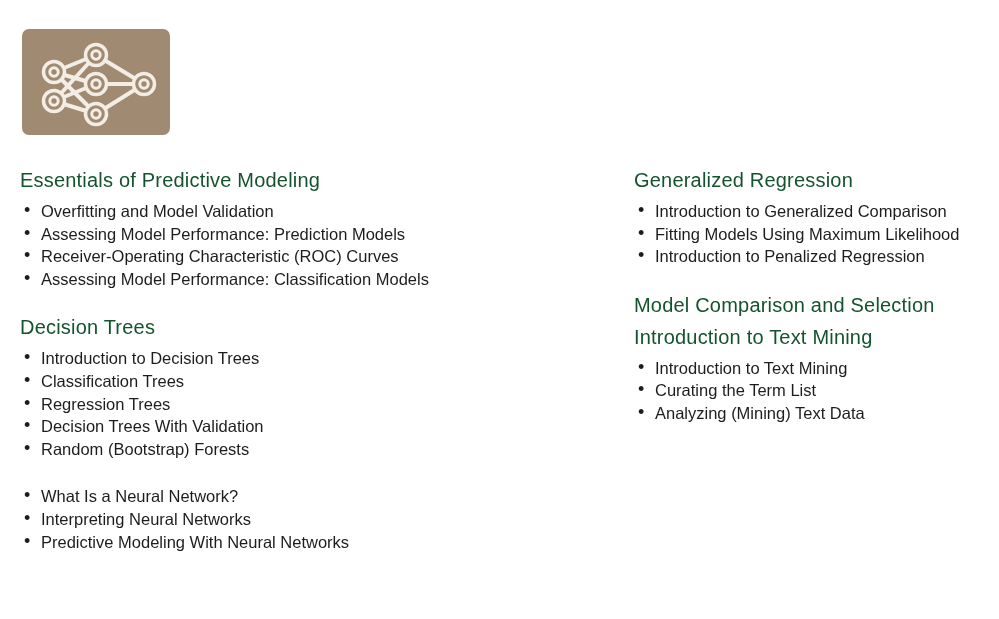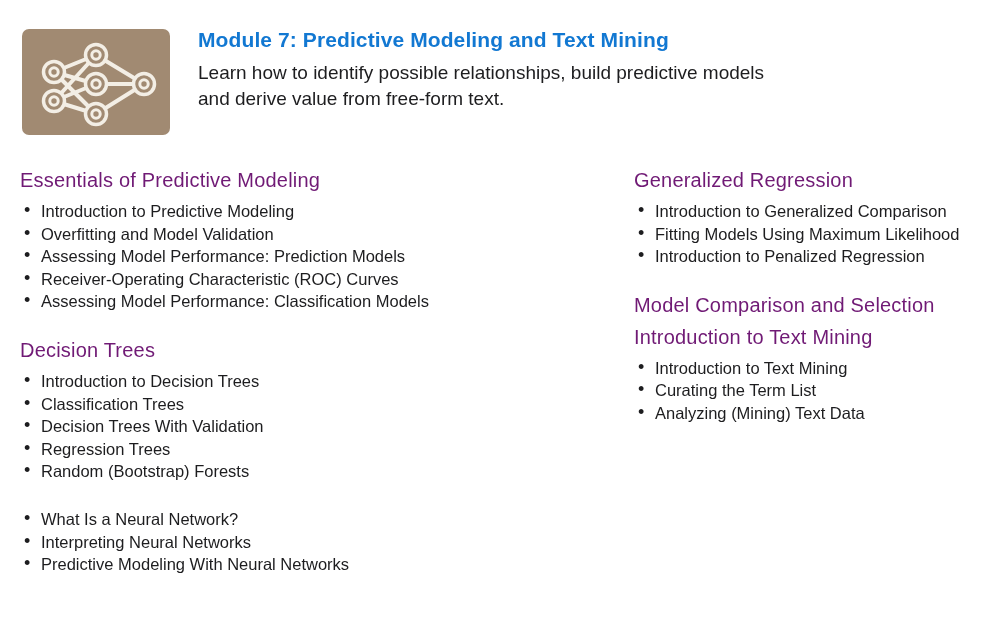--- a/index.html
+++ b/index.html
@@ -48,21 +48,21 @@
   .col {
     position: absolute;
     top: 168px;
   }
   .col-left  { left: 20px;  width: 565px; }
   .col-right { left: 602px; width: 390px; margin-left: 32px; }
 
   .section-heading {
     font-size: 20px;
     line-height: 24px;
-    color: #701a75;
+    color: #14532d;
     margin: 0 0 8px 0;
     font-weight: normal;
     letter-spacing: 0.2px;
   }
   ul.topic-list {
     list-style: none;
     margin: 0 0 25px 0;
     padding: 0;
   }
   ul.topic-list li {
@@ -112,43 +112,35 @@
         <circle cx="32" cy="43" r="4.2"></circle>
         <circle cx="32" cy="72" r="4.2"></circle>
         <circle cx="74" cy="26" r="4.2"></circle>
         <circle cx="74" cy="55" r="4.2"></circle>
         <circle cx="74" cy="85" r="4.2"></circle>
         <circle cx="122" cy="55" r="4.2"></circle>
       </g>
     </svg>
   </div>
 
-  <div class="header-text">
-    <div class="module-title">Module 7: Predictive Modeling and Text Mining</div>
-    <div class="module-desc">
-      <div>Learn how to identify possible relationships, build predictive models</div>
-      <div>and derive value from free-form text.</div>
-    </div>
-  </div>
 
   <div class="col col-left" id="col-left">
       <h2 class="section-heading">Essentials of Predictive Modeling</h2>
       <ul class="topic-list">
-        <li>Introduction to Predictive Modeling</li>
         <li>Overfitting and Model Validation</li>
         <li>Assessing Model Performance: Prediction Models</li>
         <li>Receiver-Operating Characteristic (ROC) Curves</li>
         <li>Assessing Model Performance: Classification Models</li>
       </ul>
       <h2 class="section-heading">Decision Trees</h2>
       <ul class="topic-list">
         <li>Introduction to Decision Trees</li>
         <li>Classification Trees</li>
+        <li>Regression Trees</li>
         <li>Decision Trees With Validation</li>
-        <li>Regression Trees</li>
         <li>Random (Bootstrap) Forests</li>
       </ul>
       <ul class="topic-list">
         <li>What Is a Neural Network?</li>
         <li>Interpreting Neural Networks</li>
         <li>Predictive Modeling With Neural Networks</li>
       </ul>
     </div>
   <div class="col col-right" id="col-right">
       <h2 class="section-heading">Generalized Regression</h2>

